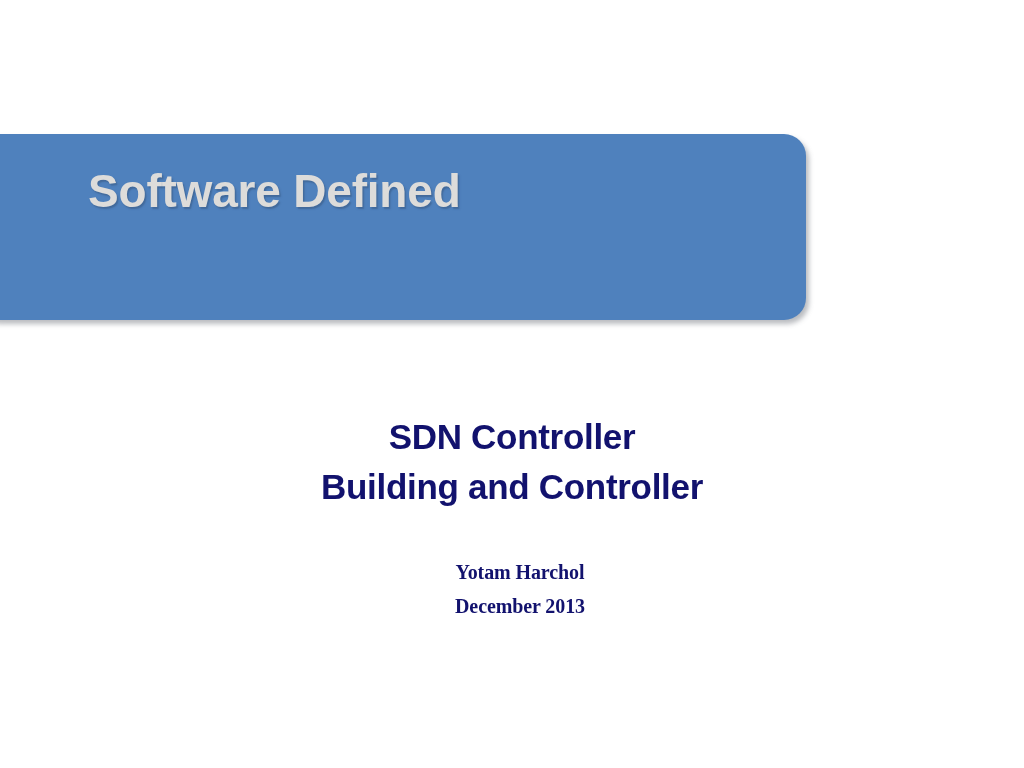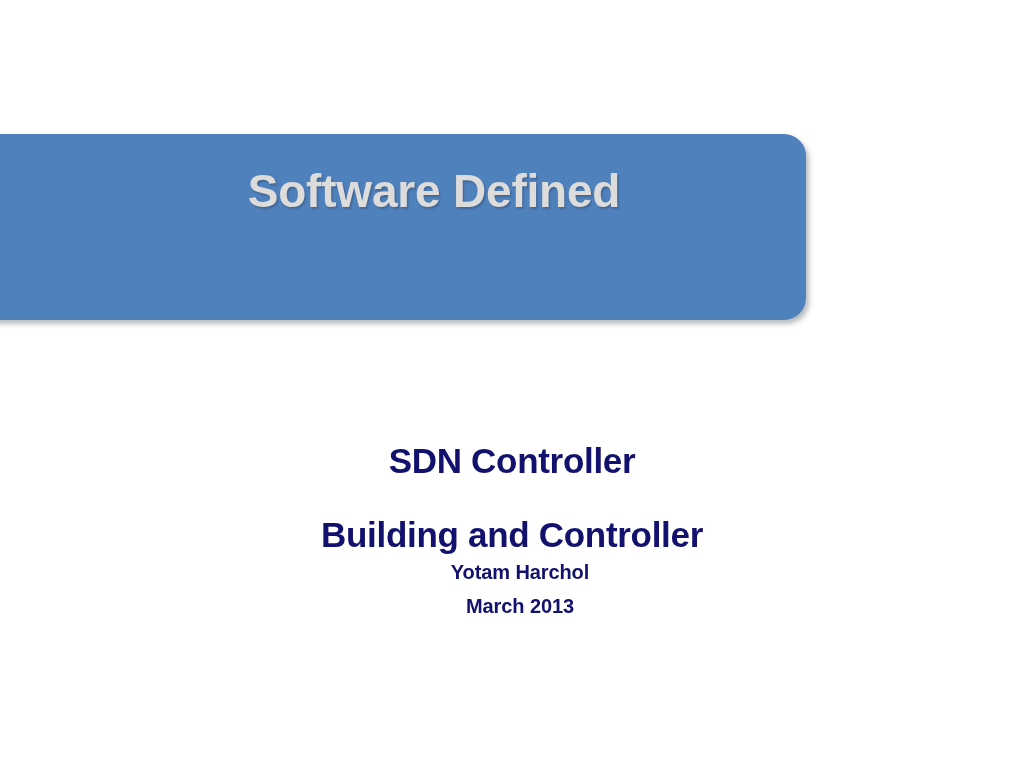--- a/index.html
+++ b/index.html
@@ -43,21 +43,20 @@
     top: 18px;
     right: 26px;
     color: #dddcda;
     font-family: "Liberation Sans", sans-serif;
     font-size: 46px;
     font-weight: 700;
     line-height: 1.72;
     letter-spacing: -0.2px;
     text-shadow: 1.5px 1.5px 1.6px rgba(55, 85, 125, 0.55);
     white-space: normal;
-    text-align: center;
   }
 
   .title-line {
     display: block;
   }
 
   
   .subtitle-block {
     position: absolute;
     left: 0;
@@ -71,33 +70,32 @@
     font-family: "Liberation Sans", sans-serif;
     font-size: 35px;
     font-weight: 700;
     line-height: 1.42;
     letter-spacing: -0.3px;
     color: #12126e;
   }
 
   .subtitle-main .sub-line {
     display: block;
-    margin-top: 24px;
   }
 
   .byline-block {
     position: absolute;
     left: 0;
     top: 556px;
     width: 1024px;
     text-align: center;
   }
 
   .byline {
-    font-family: Liberation Sans, sans-serif;
+    font-family: Liberation Serif, serif;
     font-size: 20px;
     font-weight: 700;
     line-height: 1.68;
     letter-spacing: -0.1px;
     color: #12126e;
     padding-left: 16px;
   }
 
   .byline .by-line {
     display: block;
@@ -117,17 +115,17 @@
   <div class="subtitle-block">
     <div class="subtitle-main">
       <span class="sub-line">SDN Controller</span>
       <span class="sub-line">Building and Controller</span>
     </div>
   </div>
 
   <div class="byline-block">
     <div class="byline">
       <span class="by-line">Yotam Harchol</span>
-      <span class="by-line">March 2013</span>
+      <span class="by-line">December 2013</span>
     </div>
   </div>
 
 </div>
 
 </body></html>

